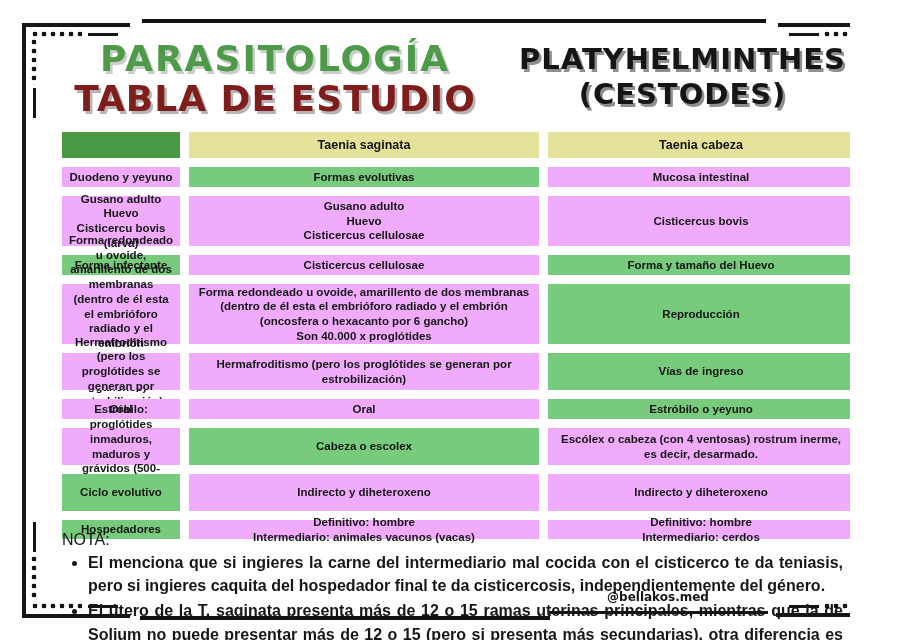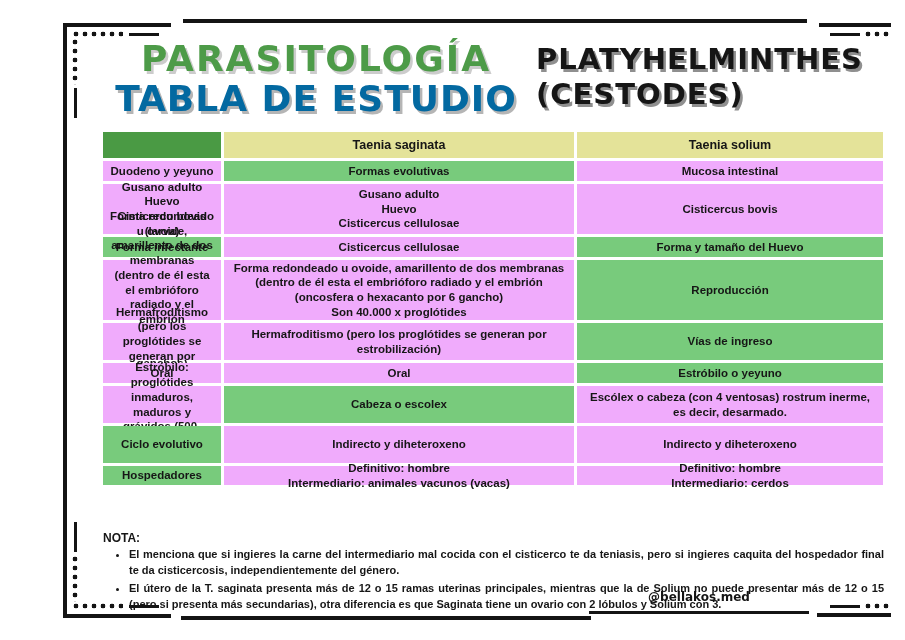--- a/index.html
+++ b/index.html
@@ -1,17 +1,17 @@
 <!DOCTYPE html>
 <html><head>
 <meta charset="utf-8">
 <style>
   html,body{margin:0;padding:0;background:#ffffff;}
   .page{position:relative;width:850px;height:640px;background:#ffffff;overflow:hidden;
-        font-family:"Liberation Sans",sans-serif;color:#161616;margin-left:41px;}
+        font-family:"Liberation Sans",sans-serif;color:#161616;}
 
   
   .seg{position:absolute;background:#141414;}
   .seg-top-1{left:22px;top:23px;width:108px;height:4px;}
   .seg-top-2{left:142px;top:19px;width:624px;height:4px;}
   .seg-top-3{left:778px;top:23px;width:107px;height:4px;}
   .seg-left{left:22px;top:23px;width:4px;height:595px;}
   .seg-right{left:881px;top:23px;width:4px;height:594px;}
   .seg-bottom-1{left:22px;top:614px;width:108px;height:4px;}
   .seg-bottom-2{left:140px;top:616px;width:410px;height:4px;}
@@ -25,42 +25,42 @@
     background-image:radial-gradient(circle at 3px 3px,#141414 2.3px,transparent 2.6px);
     background-size:6px 9px;background-repeat:repeat-y;}
   .dash-h{position:absolute;height:3px;width:30px;background:#141414;}
   .dash-v{position:absolute;width:3px;height:30px;background:#141414;}
 
   
   .title-left{position:absolute;left:55px;top:40px;width:440px;text-align:center;}
   .title-main{font-family:"DejaVu Sans",sans-serif;font-weight:bold;font-size:36px;
     letter-spacing:2px;color:#4d9b48;text-shadow:2.5px 2.5px 0 #cccccc;line-height:1.05;}
   .title-sub{font-family:"DejaVu Sans",sans-serif;font-weight:bold;font-size:36px;
-    letter-spacing:1px;color:#0369a1;text-shadow:2.5px 2.5px 0 #b5b5b5;line-height:1.05;margin-top:2px;}
-  .title-right{position:absolute;left:495px;top:42px;width:375px;}
+    letter-spacing:1px;color:#7f1d1d;text-shadow:2.5px 2.5px 0 #b5b5b5;line-height:1.05;margin-top:2px;}
+  .title-right{position:absolute;left:495px;top:42px;width:375px;text-align:center;}
   .topic-1,.topic-2{font-family:"DejaVu Sans",sans-serif;font-weight:bold;font-size:29px;
     letter-spacing:1px;color:#151515;text-shadow:2.5px 2.5px 0 #8f8f8f;line-height:1.2;}
 
   
   .table{position:absolute;left:62px;top:132px;width:783px;display:grid;
     grid-template-columns:118px 350px 306px;
     grid-template-rows:26px 20px 50px 20px 60px 37px 20px 37px 37px 19px 42px;
-    gap:3px;}
+    gap:9px;}
   .cell{display:flex;align-items:center;justify-content:center;text-align:center;
     font-weight:bold;font-size:11.5px;line-height:1.28;white-space:pre-line;padding:1px 6px;box-sizing:border-box;}
   .corner-cell{background:#4a9a44;}
   .colhead{background:#e4e399;font-size:12.5px;}
   .rowlabel{background:#78cb7c;font-size:11.5px;}
   .content{background:#f0abfc;}
 
   
   .note{position:absolute;left:62px;top:531px;width:781px;}
-  .note-head{font-weight:bold;font-size:12px;}
+  .note-head{font-weight:normal;font-size:16px;}
   .note ul{margin:2px 0 0 0;padding-left:26px;}
-  .note li{font-weight:bold;font-size:11px;line-height:1.45;text-align:justify;margin-bottom:2px;}
+  .note li{font-weight:bold;font-size:16px;line-height:1.45;text-align:justify;margin-bottom:2px;}
 
   
   .handle{position:absolute;left:548px;top:590px;width:220px;text-align:center;
     font-family:"DejaVu Sans",sans-serif;font-weight:bold;font-size:12px;color:#141414;}
   .handle-underline{position:absolute;left:548px;top:611px;width:220px;height:3px;background:#141414;}
 </style>
 </head>
 <body>
 
 <div class="page">
@@ -99,21 +99,21 @@
     <div class="title-sub">TABLA DE ESTUDIO</div>
   </div>
   <div class="title-right">
     <div class="topic-1">PLATYHELMINTHES</div>
     <div class="topic-2">(CESTODES)</div>
   </div>
 
   <div class="table">
     <div class="cell corner-cell"></div>
     <div class="cell colhead">Taenia saginata</div>
-    <div class="cell colhead">Taenia solium</div>
+    <div class="cell colhead">Taenia cabeza</div>
 
     <div class="cell content">Duodeno y yeyuno</div>
     <div class="cell rowlabel">Formas evolutivas</div>
 
     <div class="cell content">Mucosa intestinal</div>
     <div class="cell content">Gusano adulto
 Huevo
 Cisticercu bovis (larva)</div>
     <div class="cell content">Gusano adulto
 Huevo

